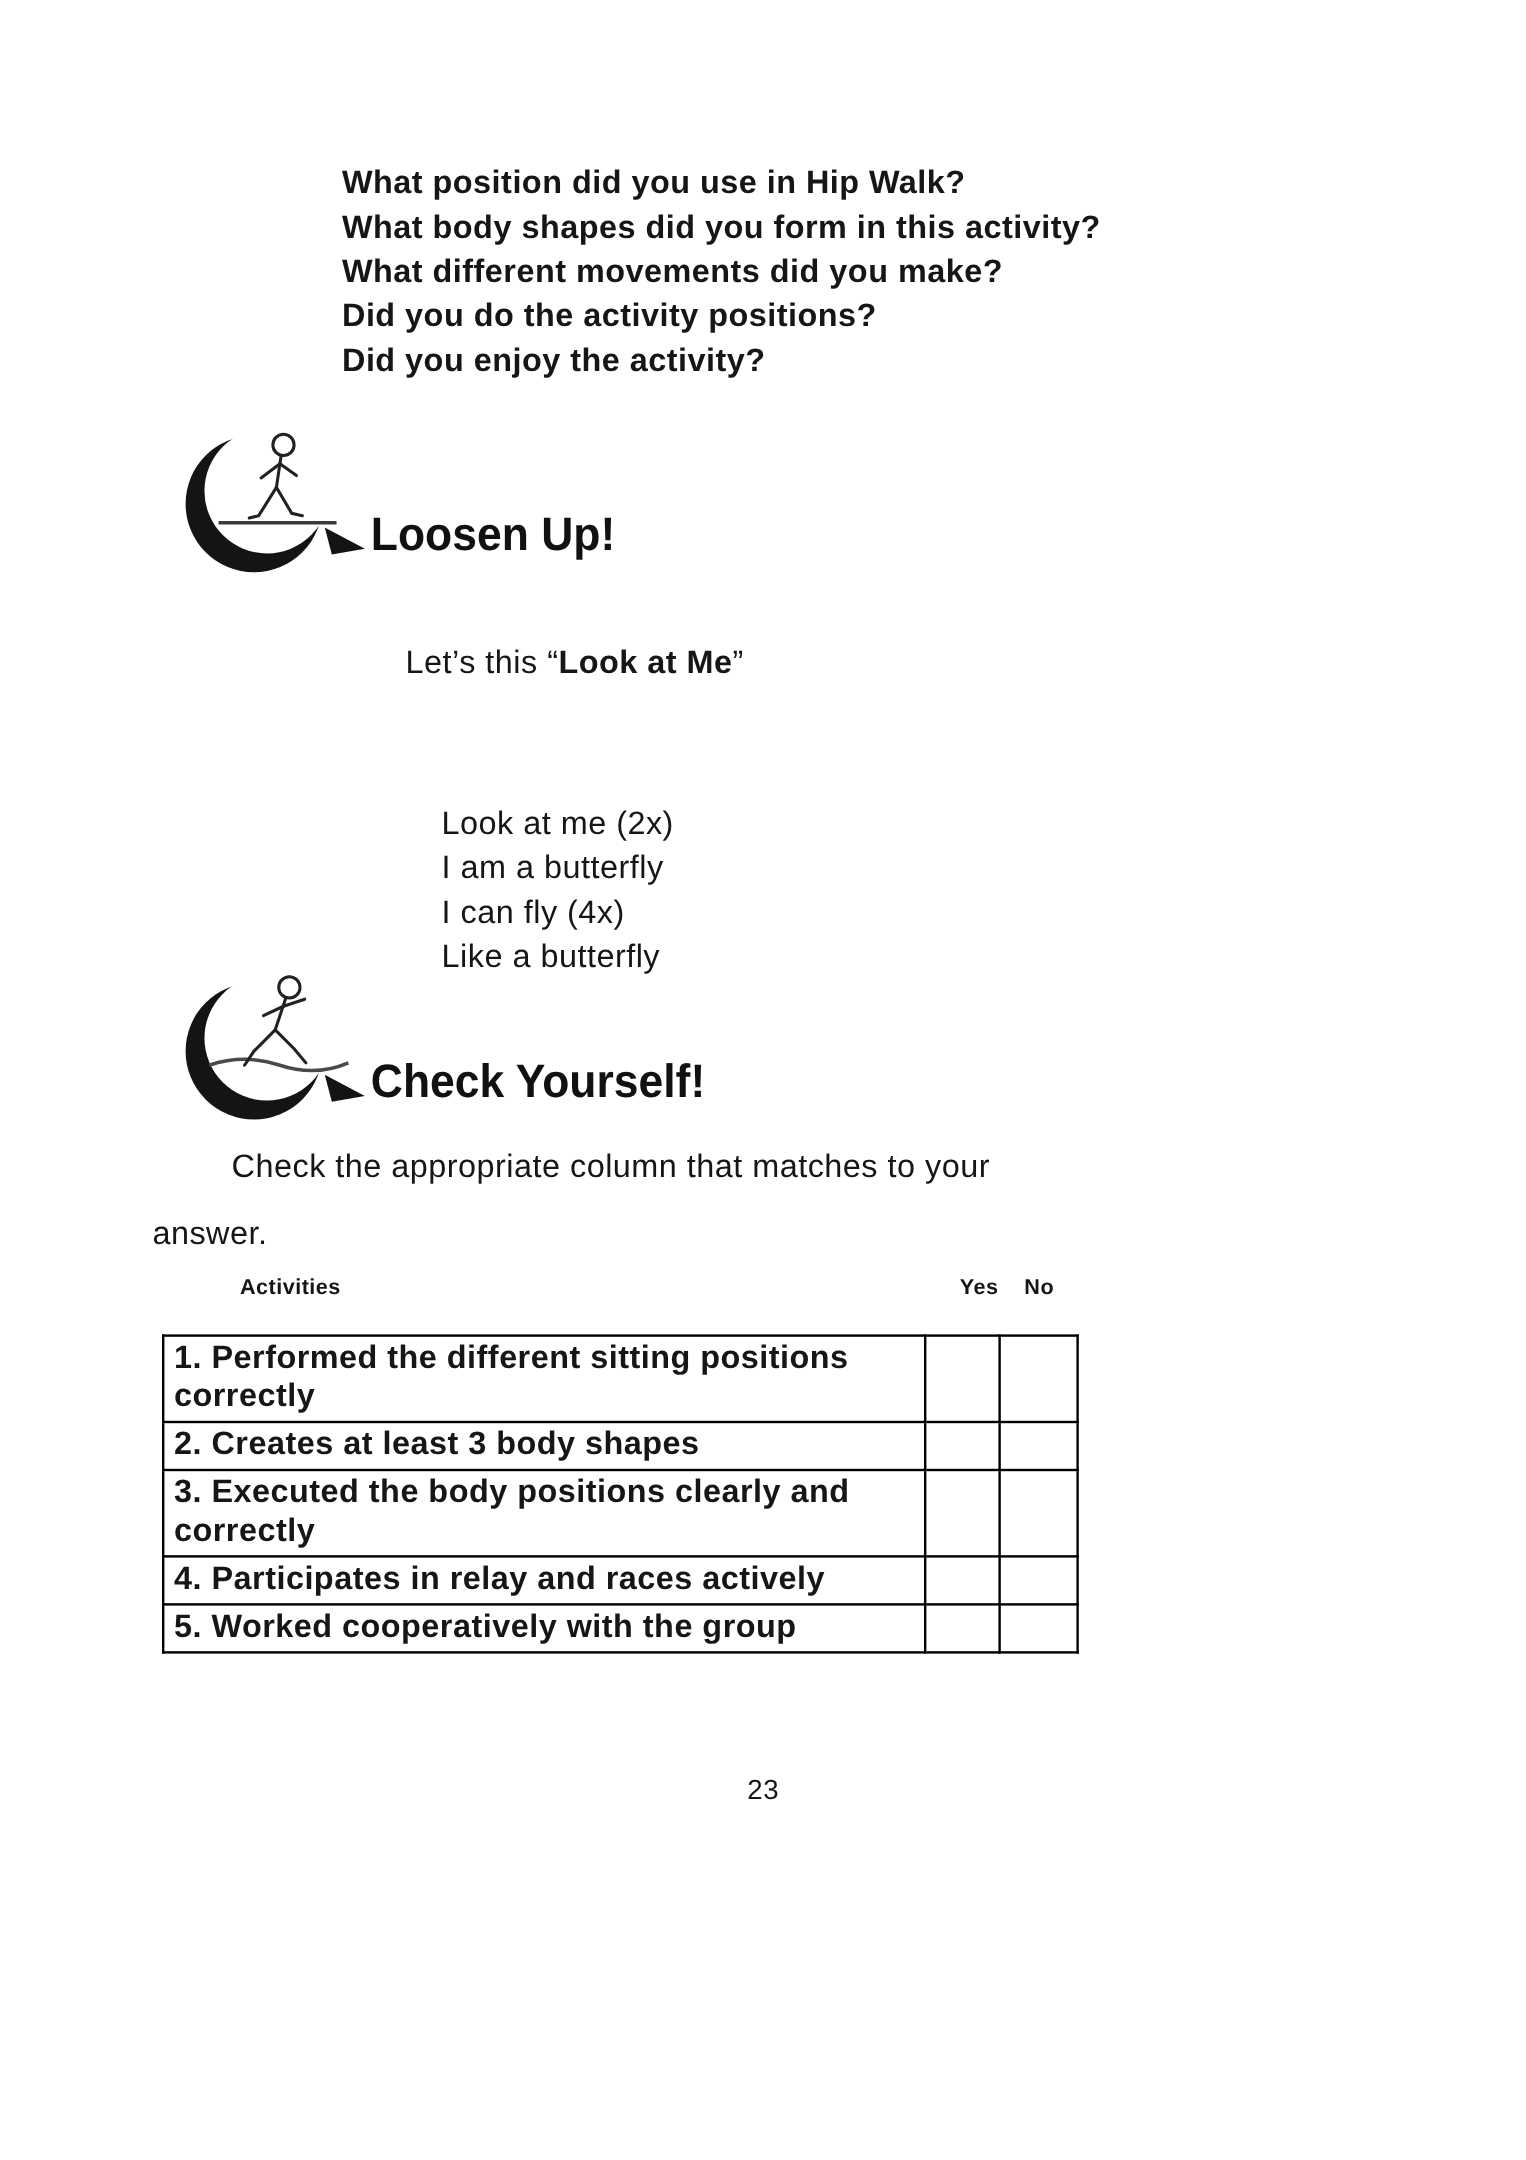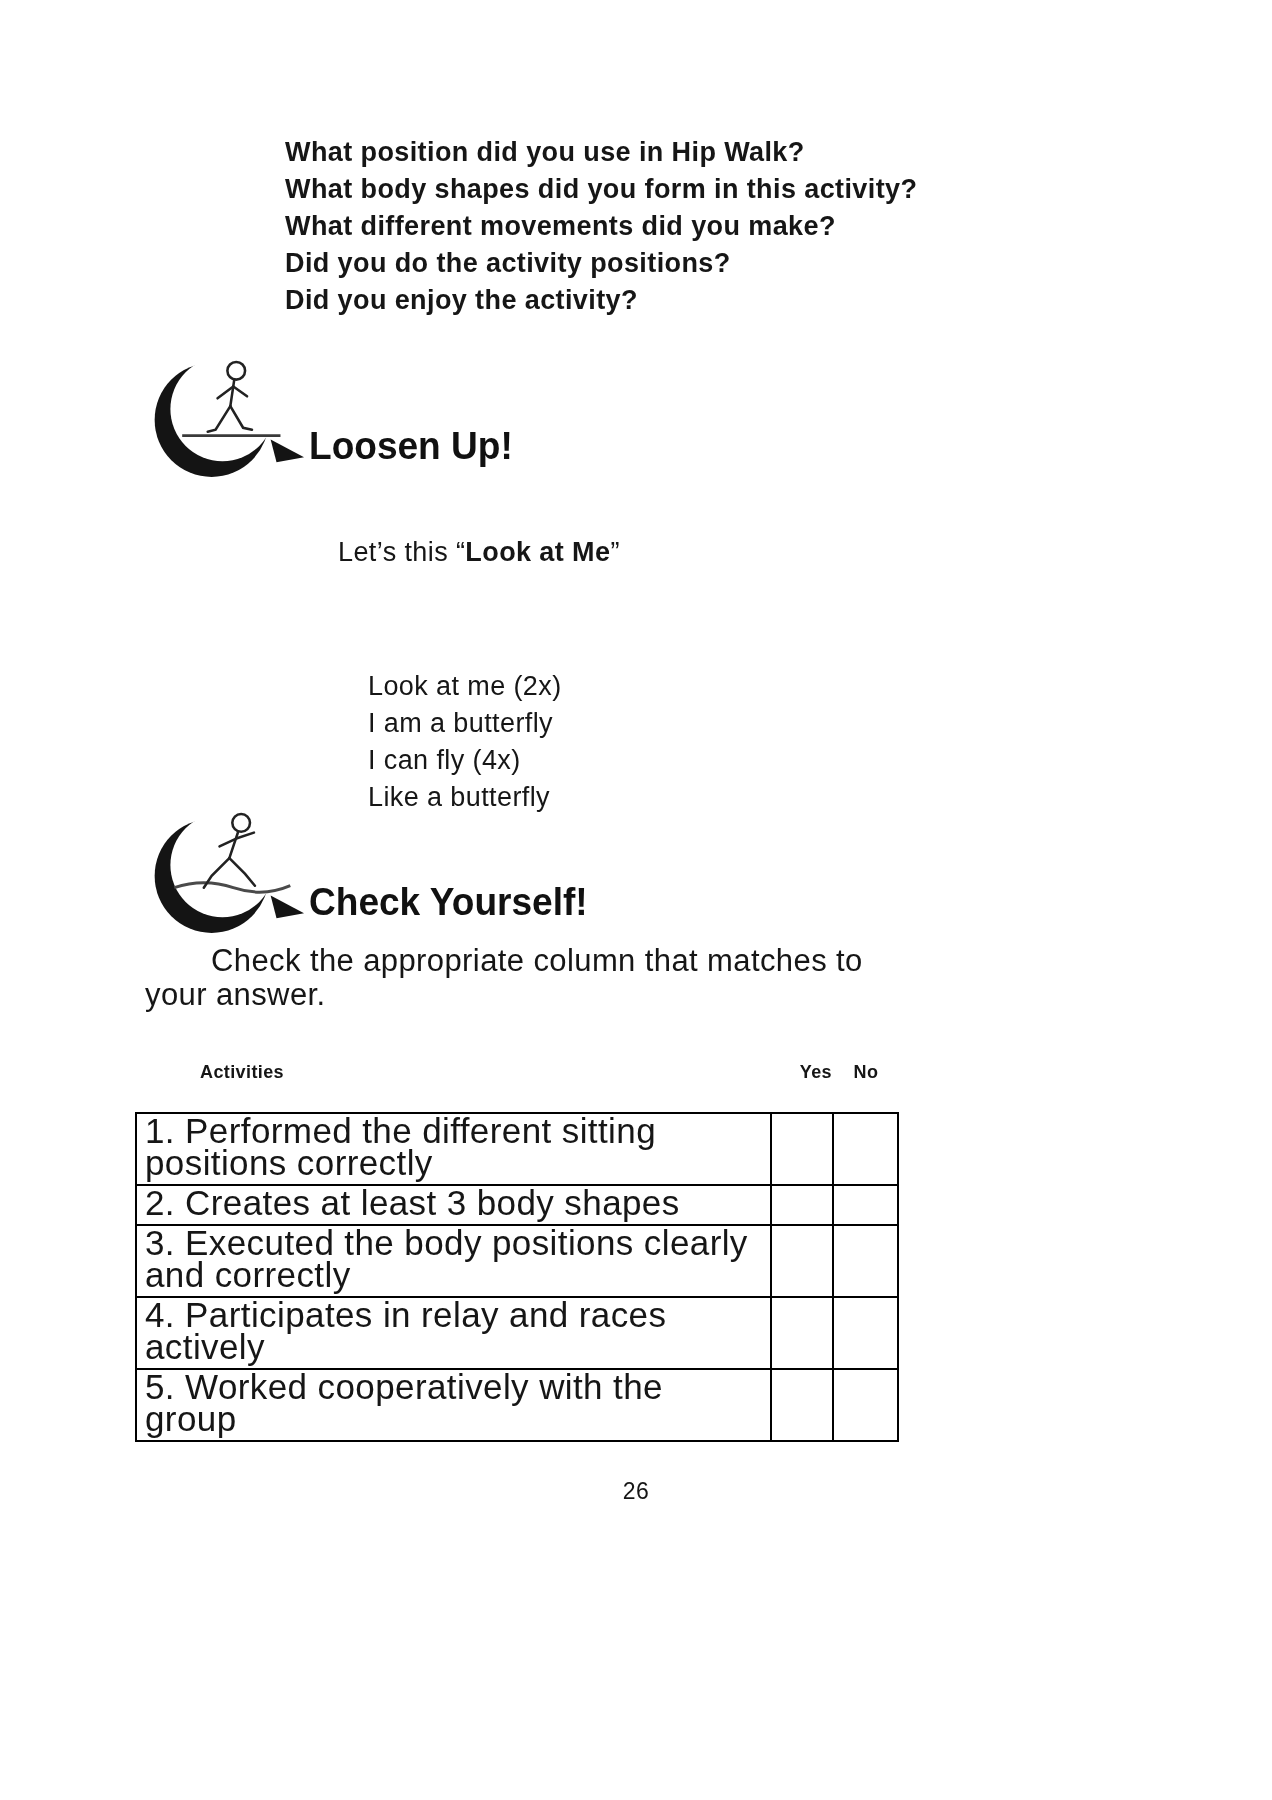--- a/index.html
+++ b/index.html
@@ -55,26 +55,26 @@
     position: absolute;
     left: 368px;
     top: 636px;
     font-size: 27px;
     line-height: 37px;
     margin-top: 32px;
   }
 
   .instruction {
     position: absolute;
-    left: 145px;
+    left: 127px;
     top: 944px;
     width: 732px;
     margin: 0;
-    font-size: 31px;
-    line-height: 34px;
+    font-size: 27px;
+    line-height: 56px;
     text-indent: 66px;
   }
 
   .tbl-header {
     position: absolute;
     left: 135px;
     top: 1062px;
     width: 762px;
     height: 34px;
     font-size: 18px;
@@ -82,23 +82,24 @@
   .tbl-header .act { margin-left: 65px; }
   .tbl-header .yes { position: absolute; left: 635px; width: 62px; text-align: right; }
   .tbl-header .no  { position: absolute; left: 700px; width: 62px; text-align: center; }
 
   table.checklist {
     position: absolute;
     left: 135px;
     top: 1112px;
     width: 762px;
     border-collapse: collapse;
-    font-size: 35px;
+    font-size: 27px;
     line-height: 32px;
     table-layout: fixed;
+    font-weight: bold;
   }
   table.checklist col.c-act { width: 635px; }
   table.checklist col.c-yes { width: 62px; }
   table.checklist col.c-no  { width: 65px; }
   table.checklist td {
     border: 2px solid #000;
     vertical-align: top;
     padding: 1px 8px 5px 8px;
   }
   table.checklist td.choice { padding: 0; }
@@ -206,15 +207,15 @@
         <td class="choice"></td>
       </tr>
       <tr>
         <td class="act">5. Worked cooperatively with the group</td>
         <td class="choice"></td>
         <td class="choice"></td>
       </tr>
     </tbody>
   </table>
 
-  <div class="pagenum">26</div>
+  <div class="pagenum">23</div>
 
 </div>
 
 </body></html>

